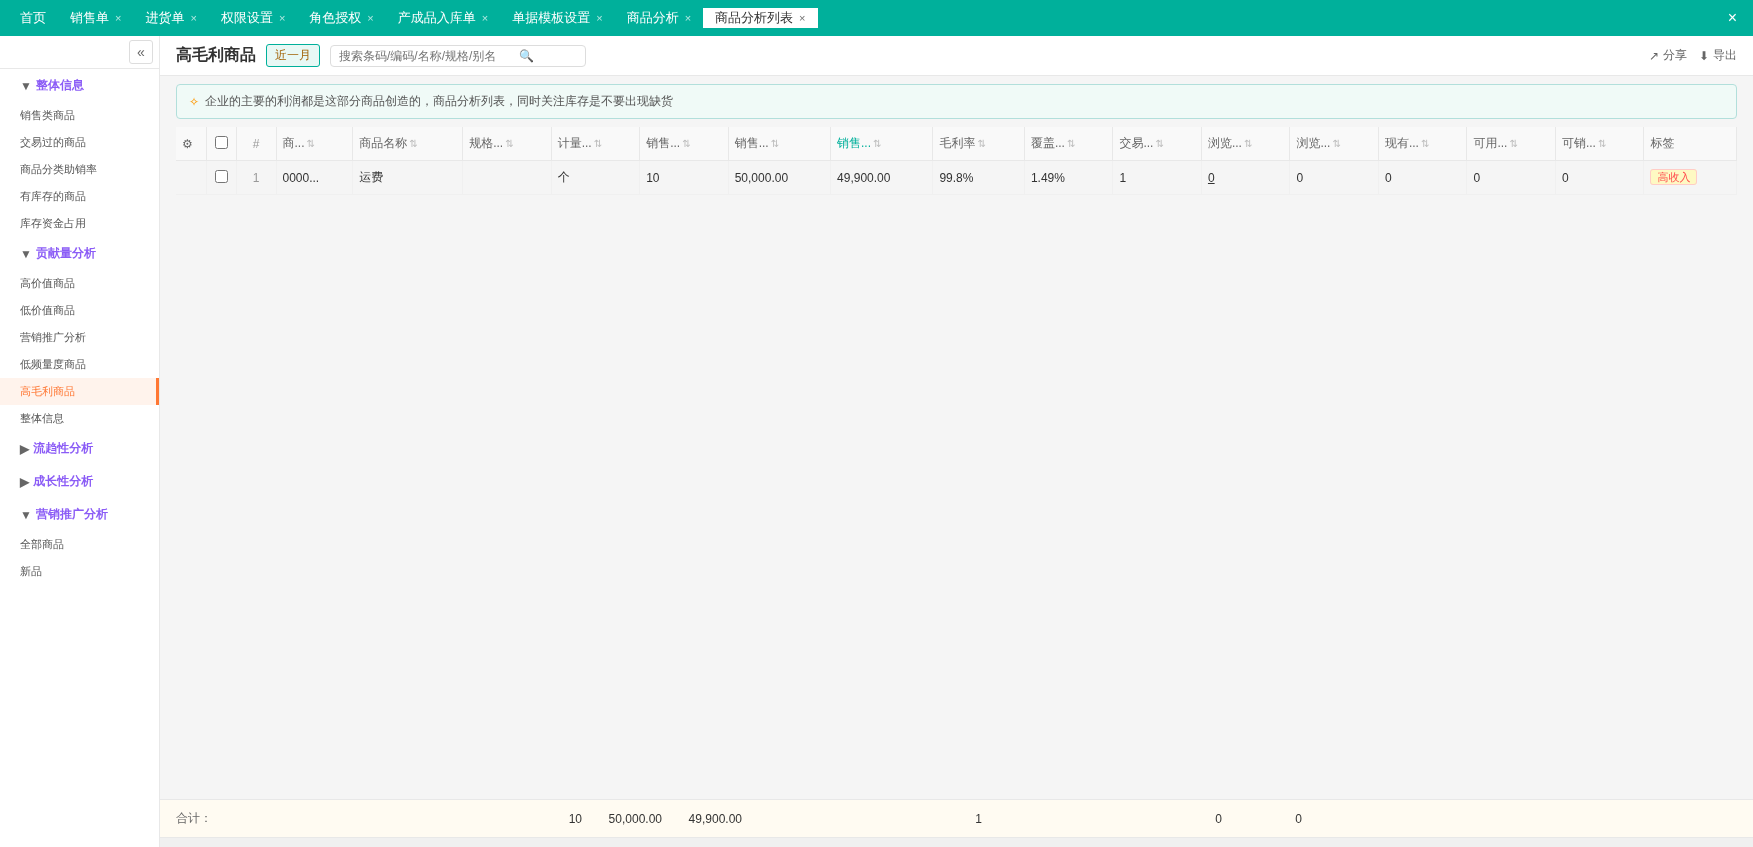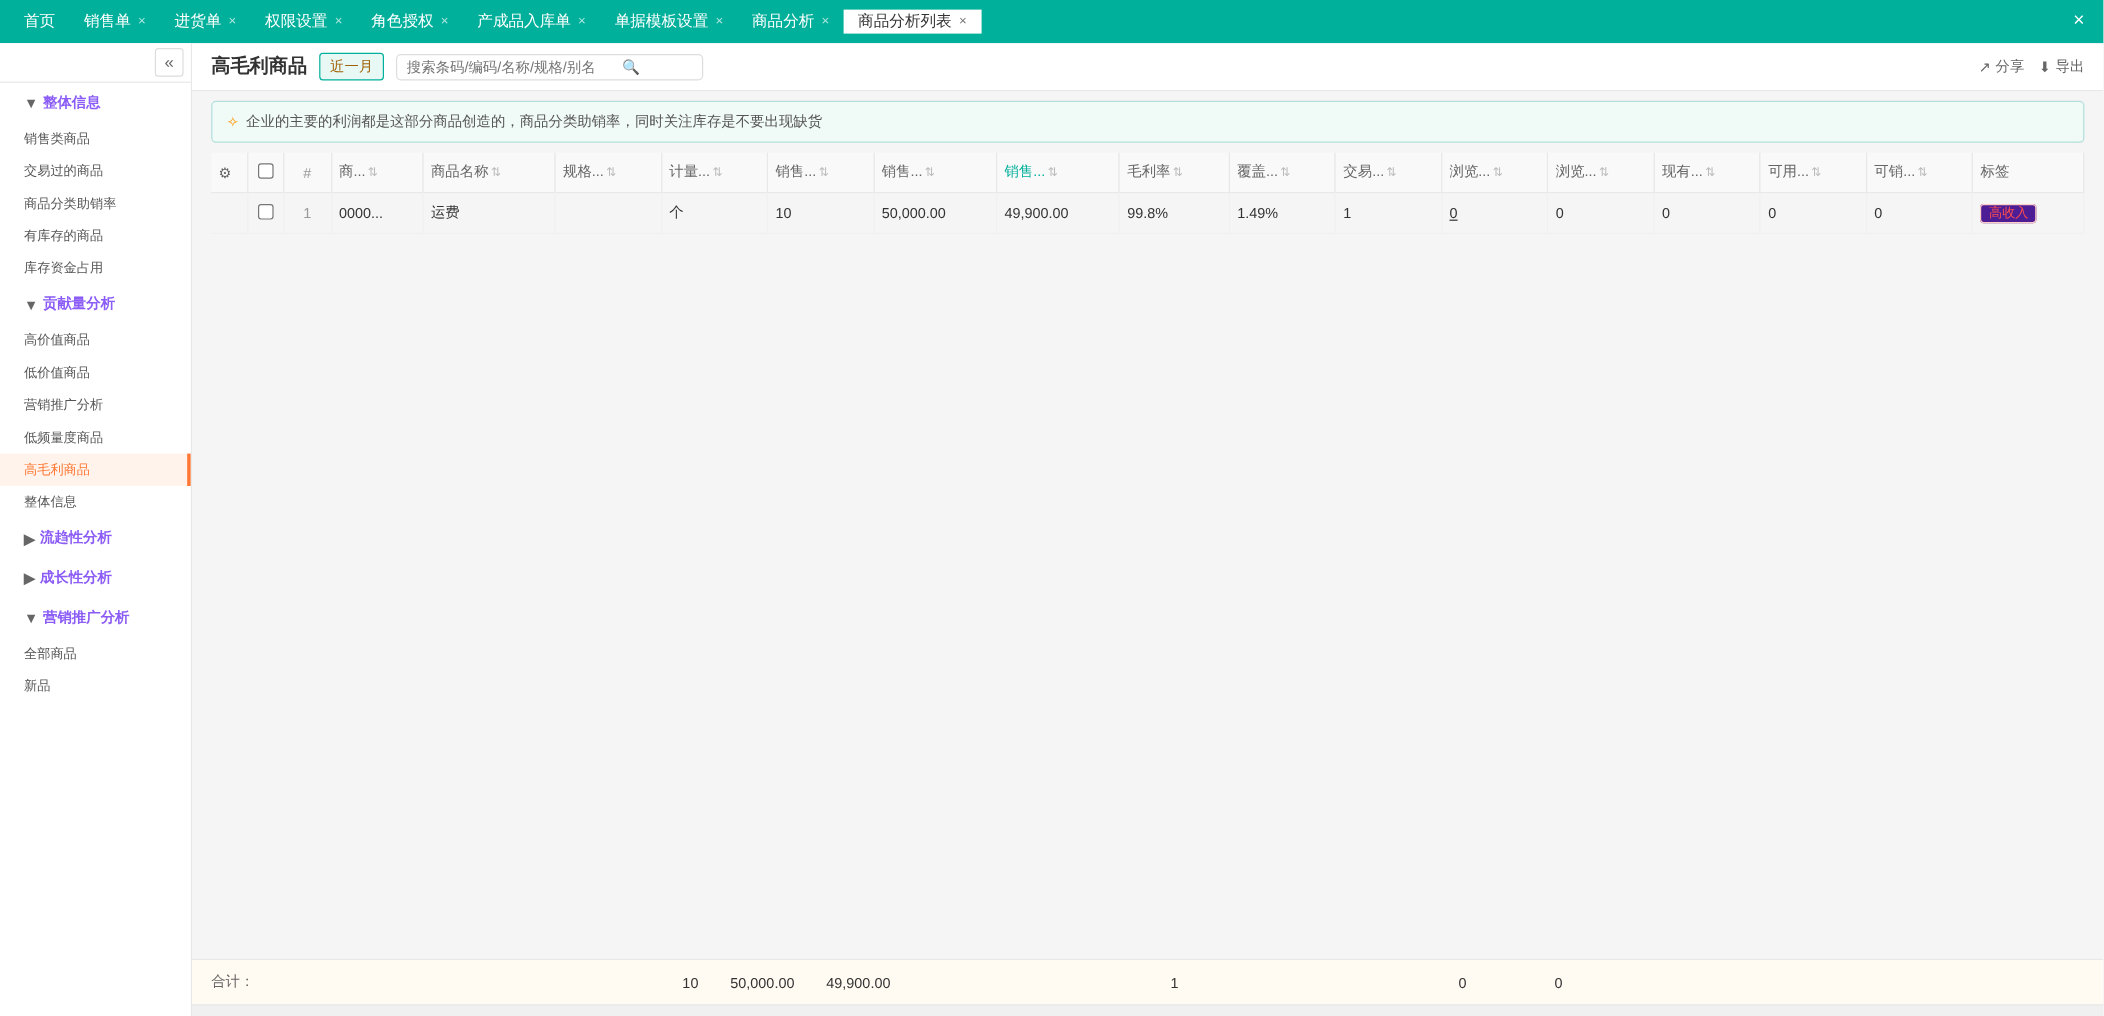--- a/index.html
+++ b/index.html
@@ -197,21 +197,21 @@
       border-bottom: 1px solid #f0f0f0;
     }
     tbody td {
       padding: 8px 6px;
       color: #333;
       border-right: 1px solid #f0f0f0;
     }
     .col-num { width: 40px; text-align: center; color: #999; }
     .col-checkbox { width: 30px; text-align: center; }
     .tag-badge {
-      background: #4c1d95;
+      background: #fef9c3;
       color: #ff4d4f;
       border: 1px solid #ffccc7;
       padding: 1px 6px;
       border-radius: 3px;
       font-size: 11px;
     }
     .underline-link {
       text-decoration: underline;
       cursor: pointer;
       color: #333;
@@ -389,21 +389,21 @@
         </div>
         <div class="btn-export">
           <span>⬇</span>
           <span>导出</span>
         </div>
       </div>
     </div>
 
     <div class="info-banner">
       <span class="info-icon">✧</span>
-      <span>企业的主要的利润都是这部分商品创造的，商品分类助销率，同时关注库存是不要出现缺货</span>
+      <span>企业的主要的利润都是这部分商品创造的，商品分析列表，同时关注库存是不要出现缺货</span>
     </div>
 
     <div class="table-container">
       <table>
         <thead>
           <tr>
             <th class="settings-col">
               <div class="th-content">⚙</div>
             </th>
             <th class="col-checkbox">

